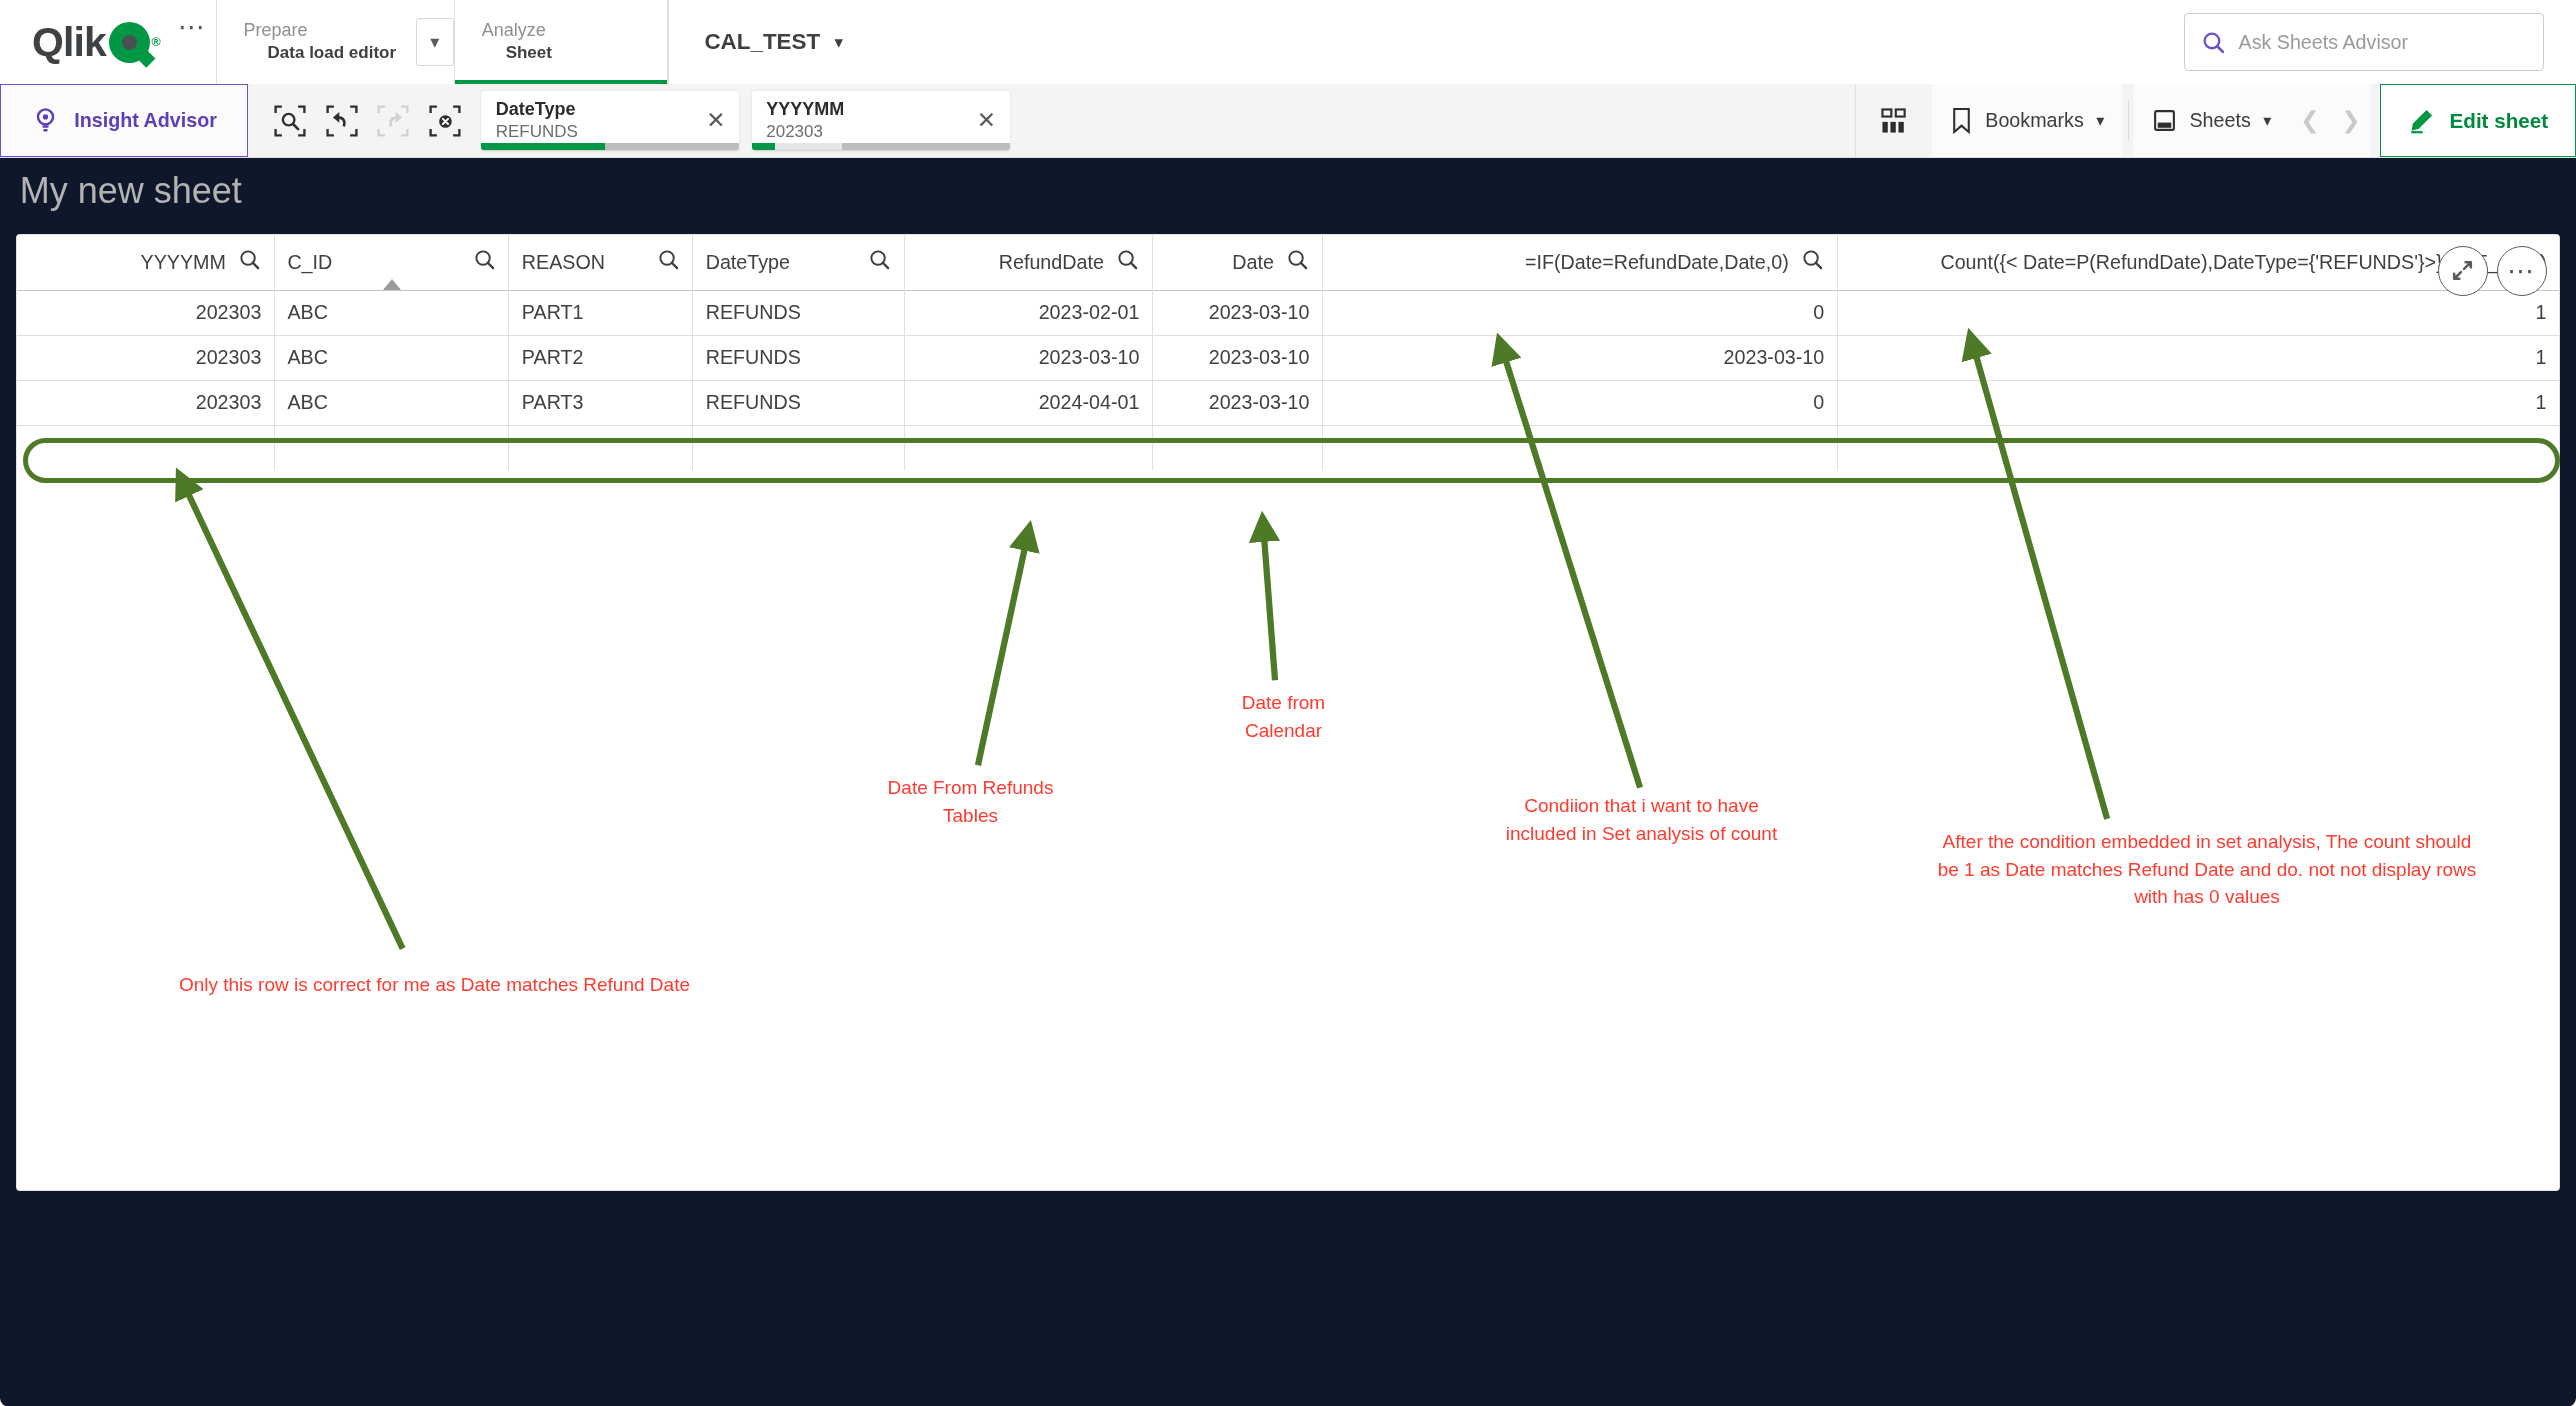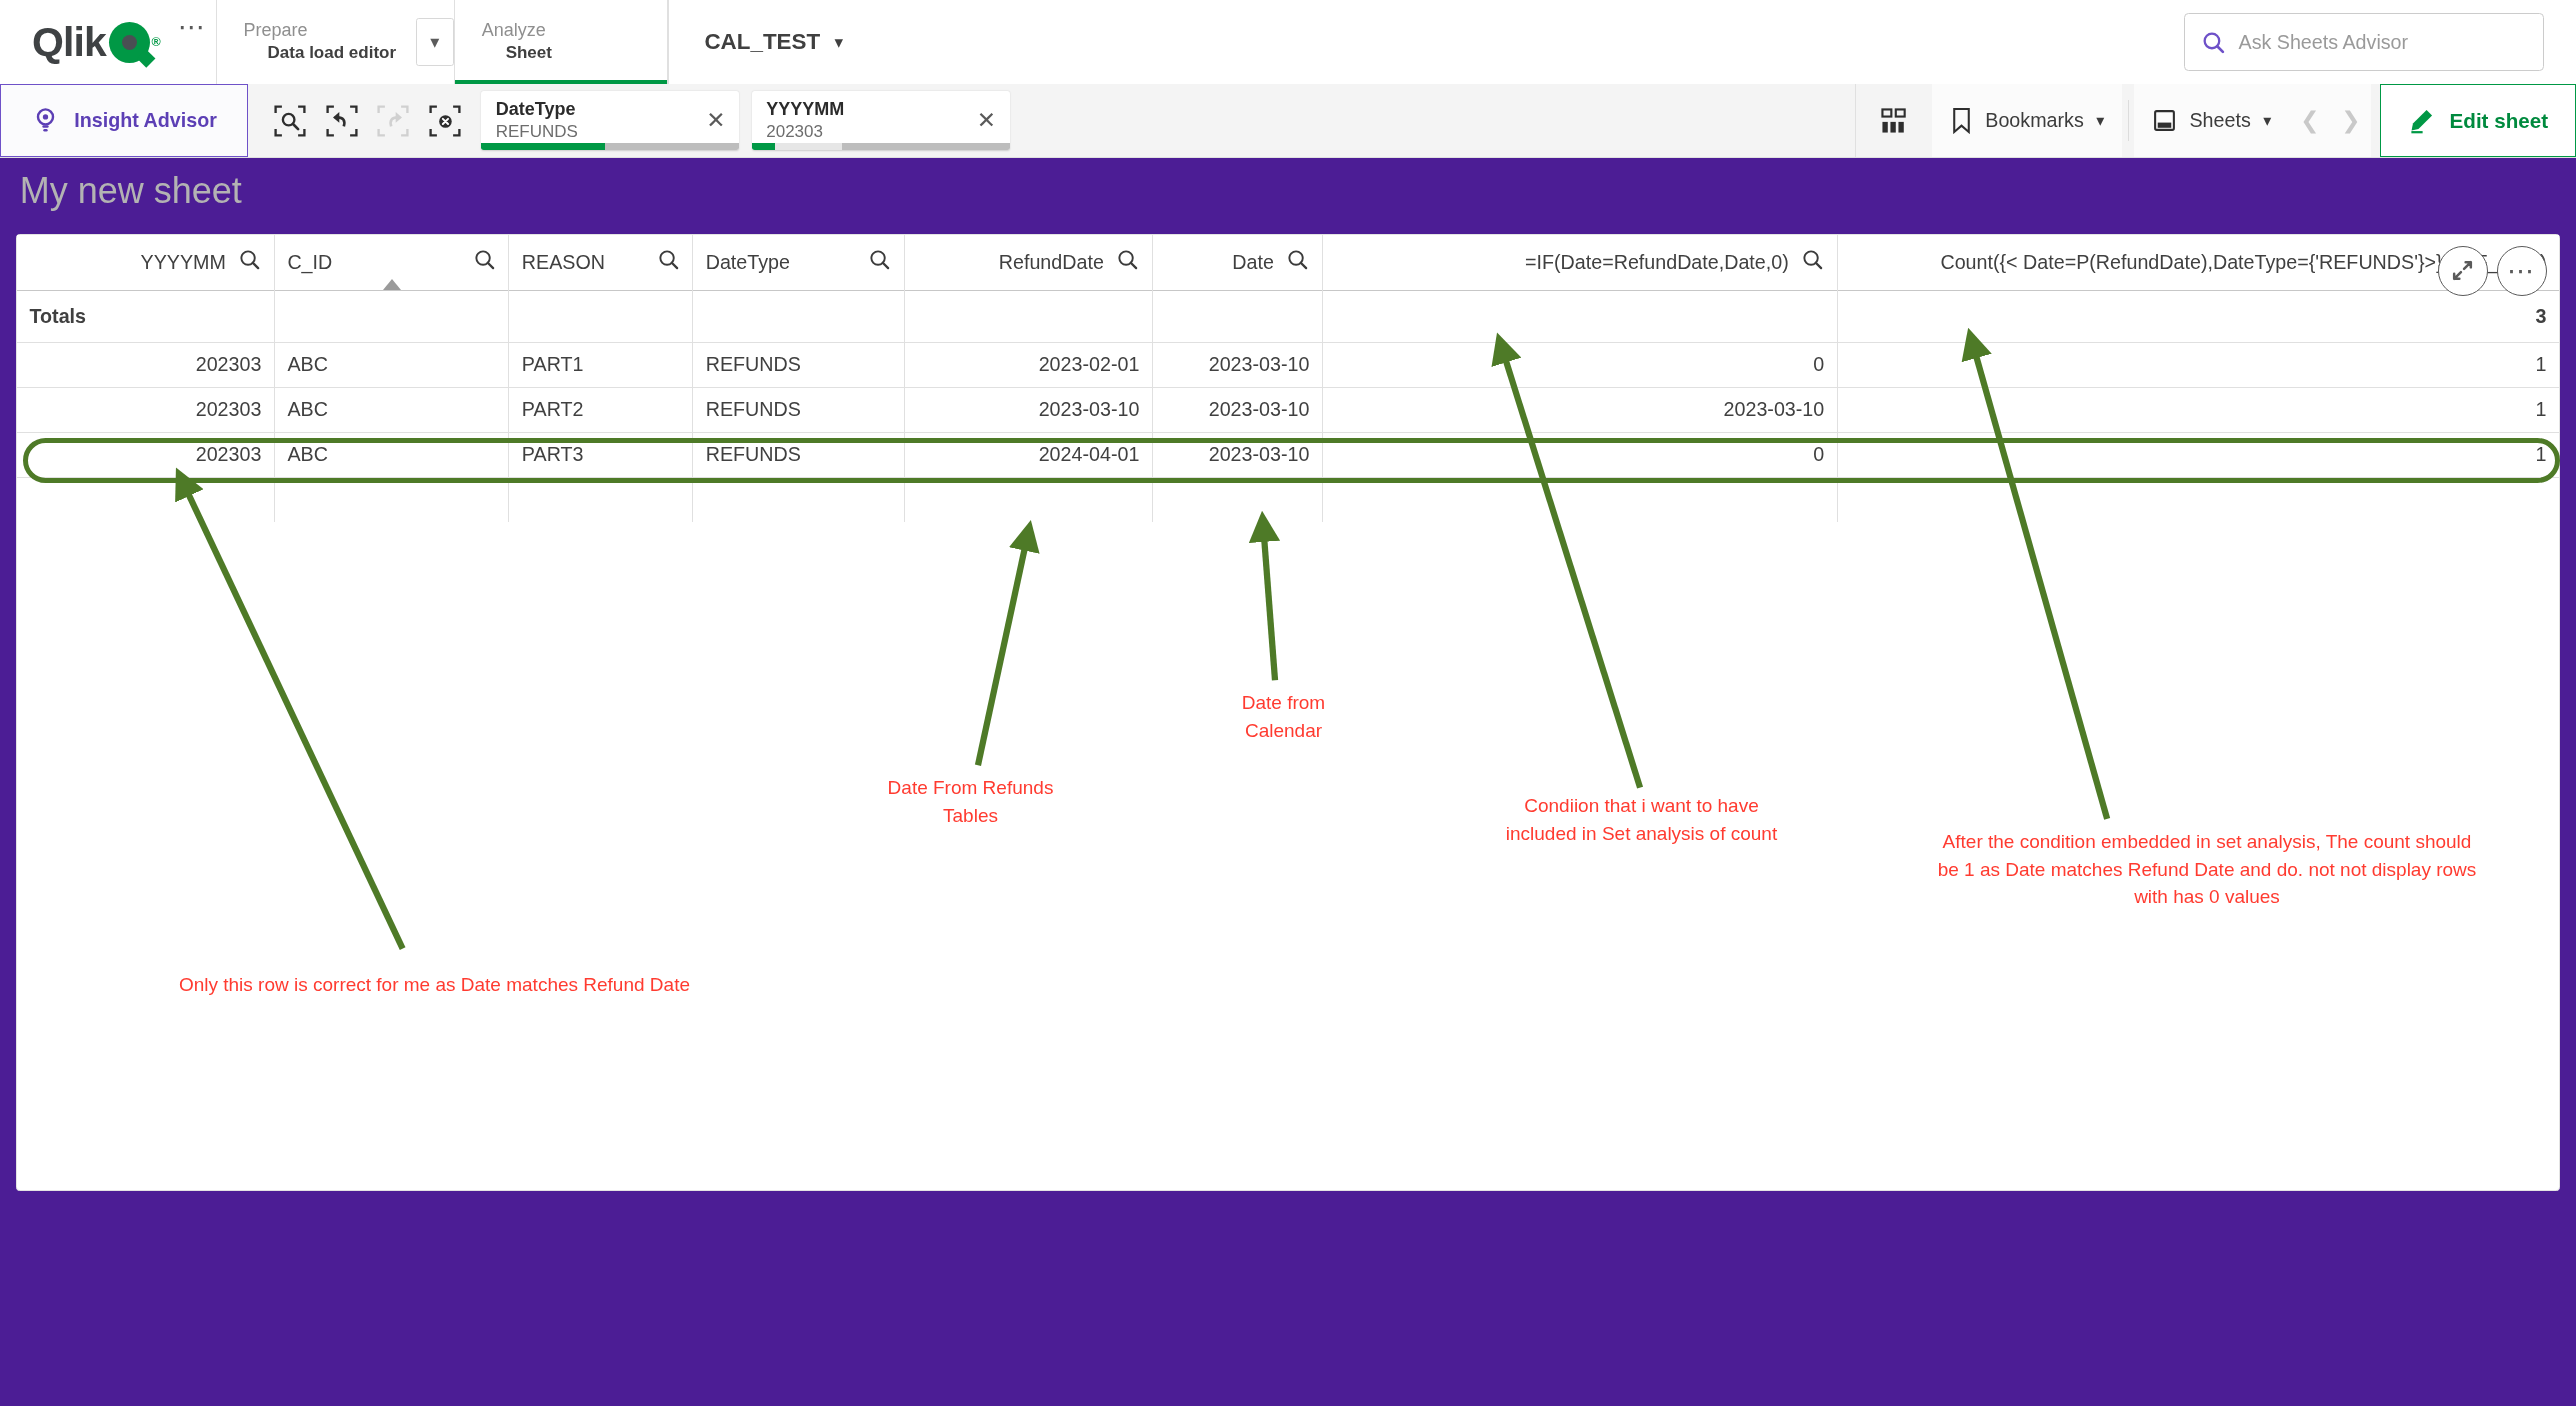--- a/index.html
+++ b/index.html
@@ -3,21 +3,21 @@
 <meta charset="utf-8">
 <style>
   * { box-sizing: border-box; }
   html, body {
     margin: 0; padding: 0;
     width: 2576px; height: 1407px;
     background: #ffffff;
     font-family: "Liberation Sans", sans-serif;
     overflow: hidden;
   }
-  .page { position: relative; width: 2576px; height: 1407px; background: #4c1d95; }
+  .page { position: relative; width: 2576px; height: 1407px; background: #0f172a; border-radius: 9px; }
 
   
   .topnav {
     position: absolute; left: 0; top: 0; width: 2576px; height: 84px;
     background: #ffffff; display: flex; align-items: stretch;
   }
   .logo-wrap { display:flex; align-items:center; padding-left: 32px; padding-right: 9px; }
   .qlik-logo { font-size: 41px; font-weight: bold; color: #3f4244; letter-spacing: -0.9px; display:flex; align-items:center; }
   .qlik-q {
     display:inline-flex; align-items:center; justify-content:center;
@@ -440,30 +440,20 @@
             </div>
           </th>
           <th class="num" style="border-right:none">
             <div class="th-inner">
               <span class="hdr-label">Count({&lt; Date=P(RefundDate),DateType={'REFUNDS'}&gt;} REF_AMT)</span>
             </div>
           </th>
         </tr>
       </thead>
       <tbody>
-        <tr class="totals-row">
-          <td class="txt">Totals</td>
-          <td></td>
-          <td></td>
-          <td></td>
-          <td></td>
-          <td></td>
-          <td class="num"></td>
-          <td class="num" style="border-right:none">3</td>
-        </tr>
 
         <tr class="data-row">
           <td class="num">202303</td>
           <td class="txt">ABC</td>
           <td class="txt">PART1</td>
           <td class="txt">REFUNDS</td>
           <td class="num">2023-02-01</td>
           <td class="num">2023-03-10</td>
           <td class="num">0</td>
           <td class="num" style="border-right:none">1</td>

